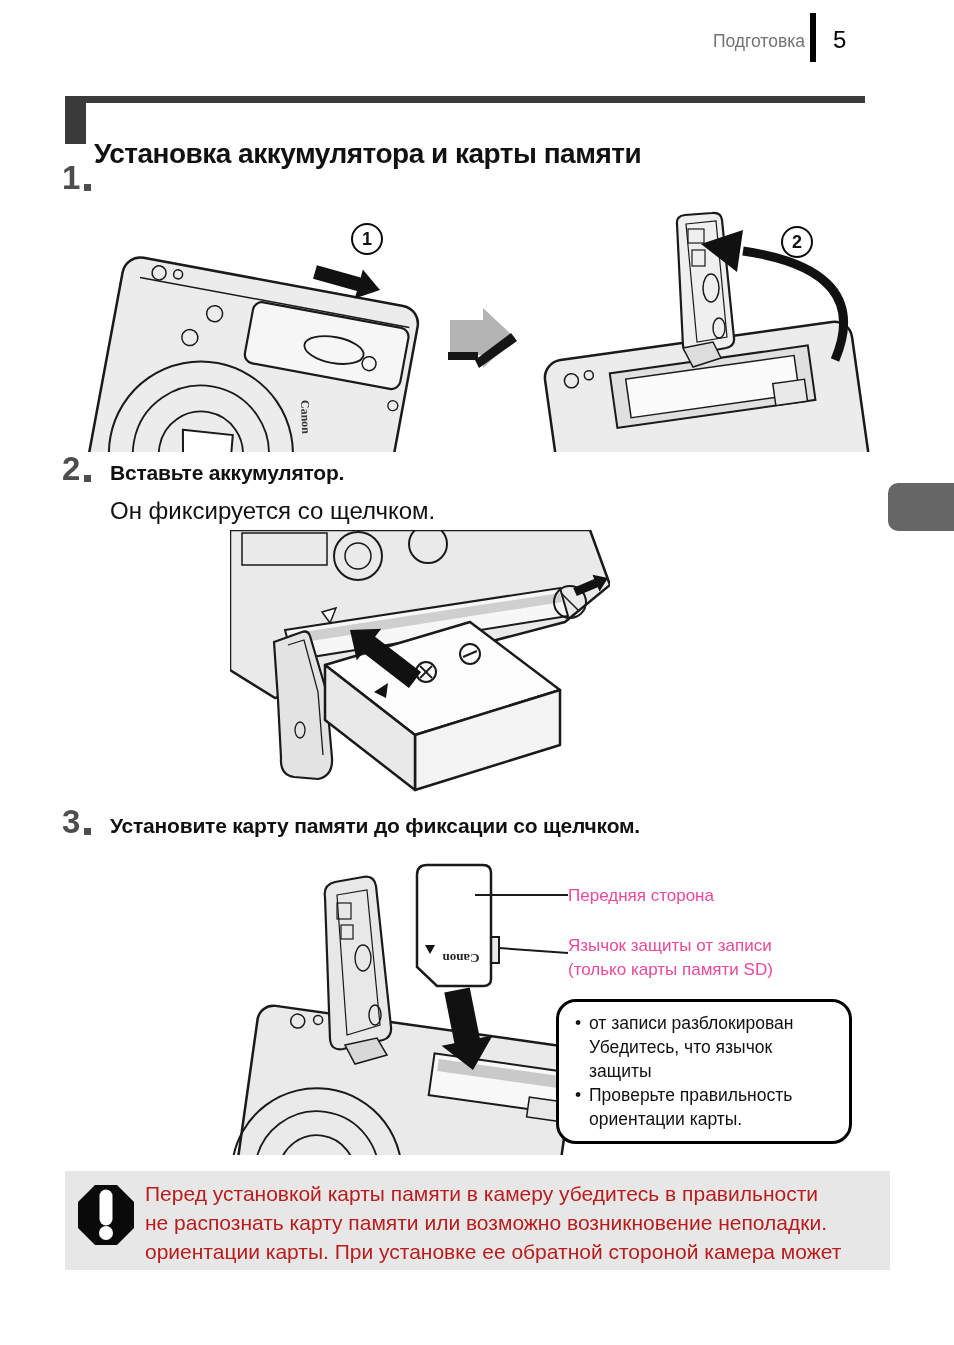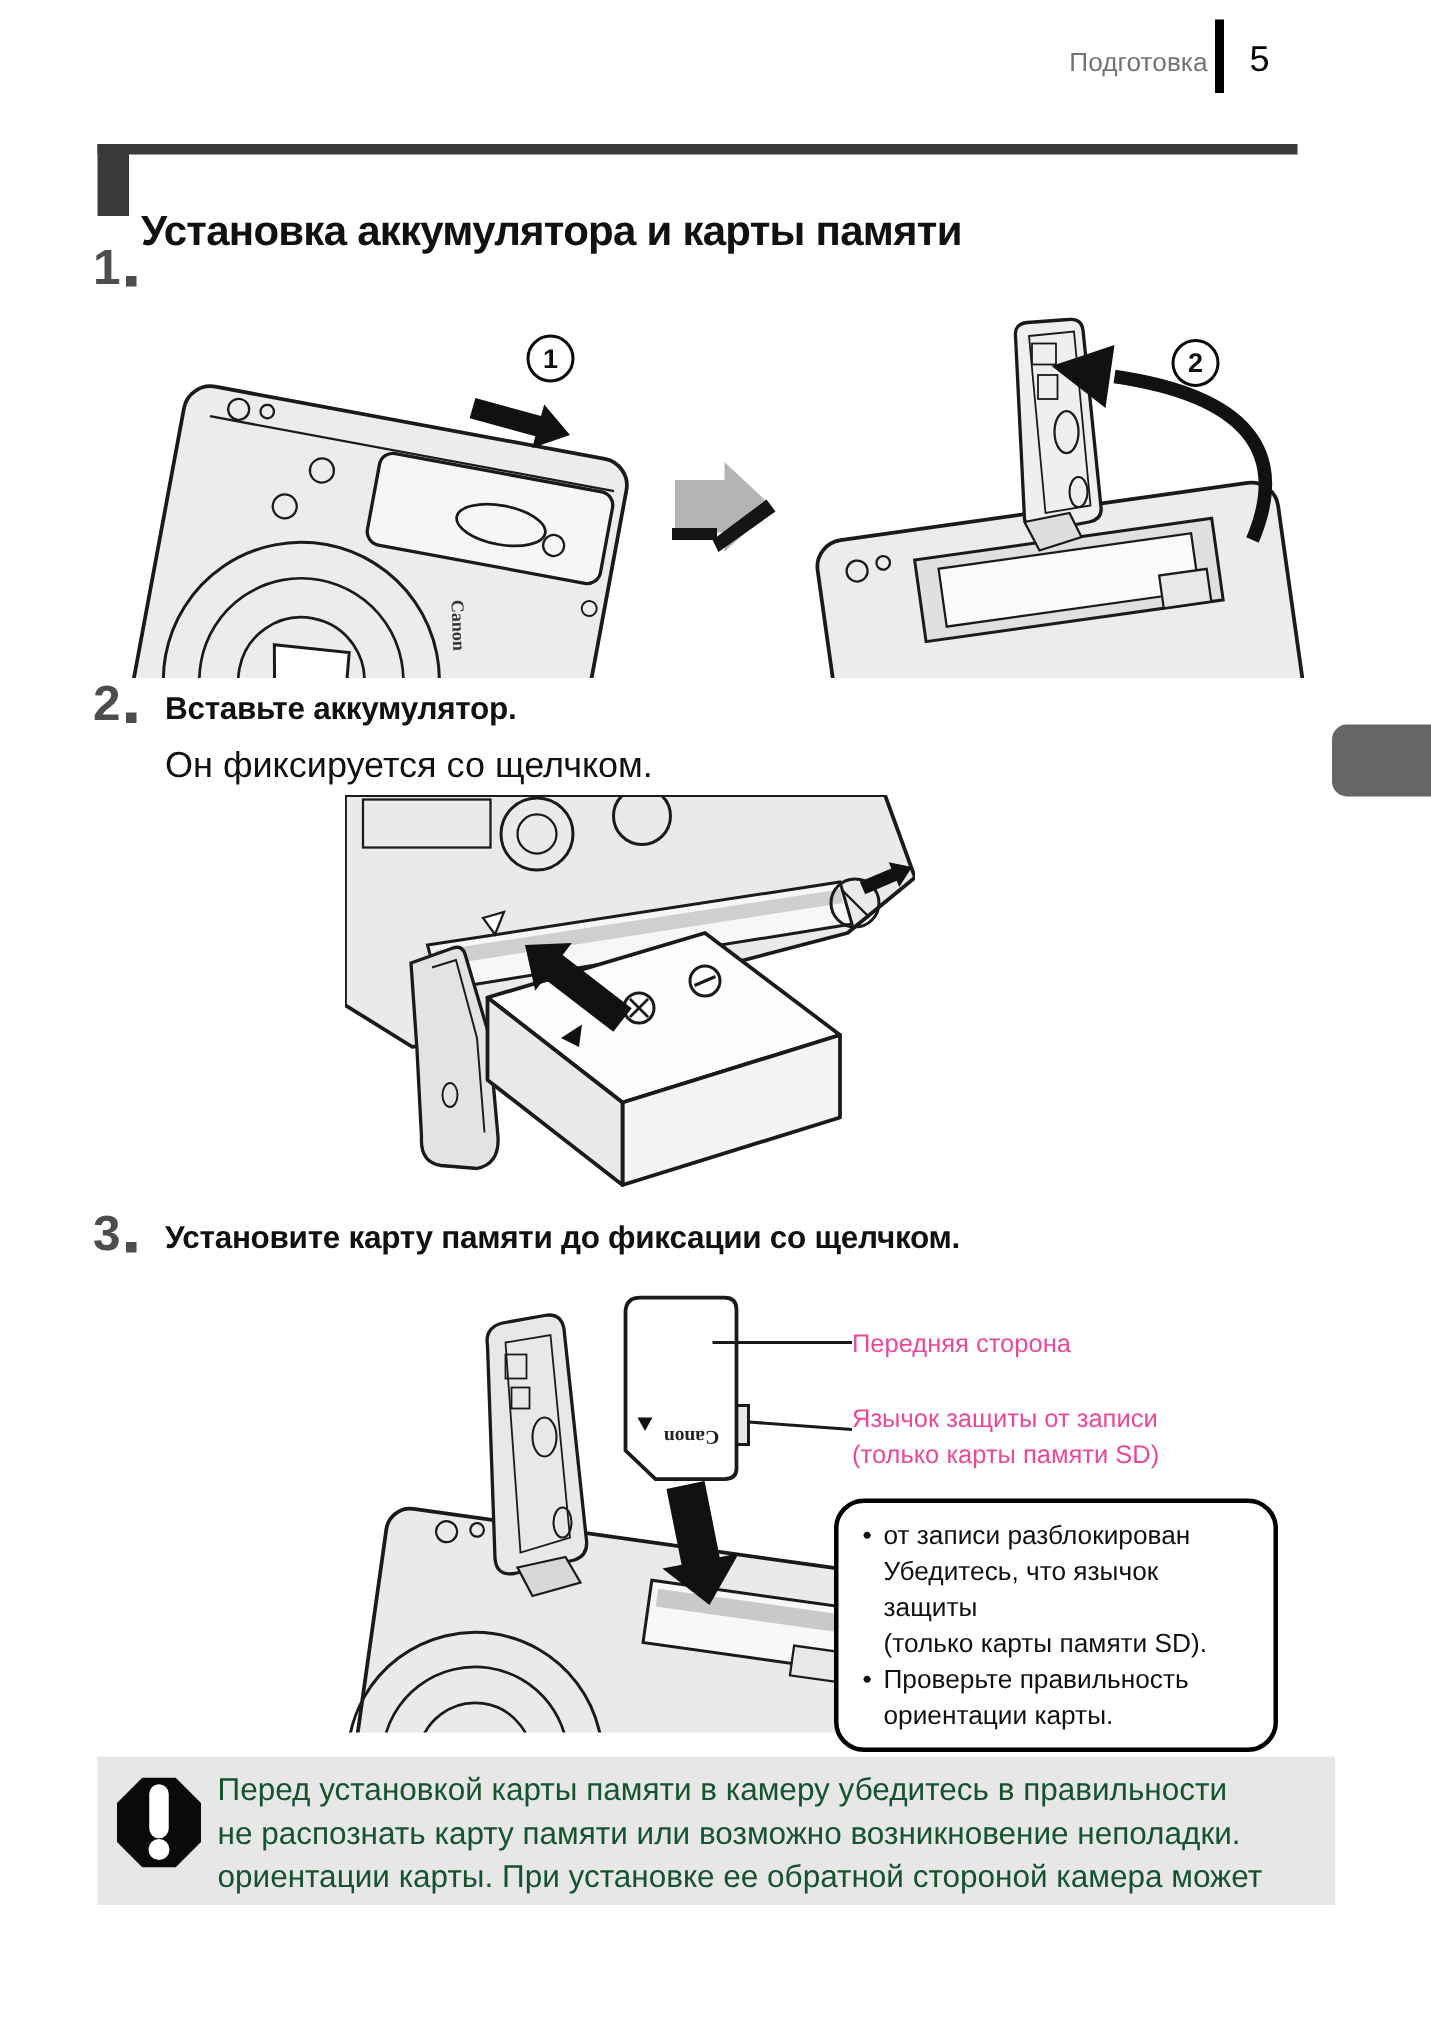--- a/index.html
+++ b/index.html
@@ -34,21 +34,21 @@
   .fig-label{font-size:17px;line-height:23.5px;color:#ec4899;}
   
   .note-box{
     left:556px;top:999px;width:270px;border:3px solid #000;border-radius:20px;
     padding:9px 12px 10px 8px;background:#fff;
   }
   .note-row{display:flex;font-size:17.5px;line-height:24px;}
   .note-row .mark{width:22px;text-align:center;flex:0 0 22px;}
   
   .warn-box{left:65px;top:1171px;width:825px;height:99px;background:var(--warnbg,#e7e7e7);}
-  .warn-text{left:145px;top:1179px;font-size:21px;line-height:29px;color:#14532d;}
+  .warn-text{left:145px;top:1179px;font-size:21px;line-height:29px;color:#b91c1c;}
   .side-tab{left:888px;top:483px;width:66px;height:48px;background:var(--tabgray,#666);border-radius:10px 0 0 10px;}
   svg{display:block;}
   .ln{stroke:#1a1a1a;fill:none;}
 </style>
 </head>
 <body>
 
 <div class="page">
 
   <div class="abs hdr-section">Подготовка</div>
@@ -224,21 +224,20 @@
     <div>Язычок защиты от записи</div>
     <div>(только карты памяти SD)</div>
   </div>
 
   <div class="abs note-box">
     <div class="note-row">
       <span class="mark">•</span>
       <span>
         <div>от записи разблокирован</div>
         <div>Убедитесь, что язычок защиты</div>
-        <div>(только карты памяти SD).</div>
       </span>
     </div>
     <div class="note-row">
       <span class="mark">•</span>
       <span>
         <div>Проверьте правильность</div>
         <div>ориентации карты.</div>
       </span>
     </div>
   </div>

